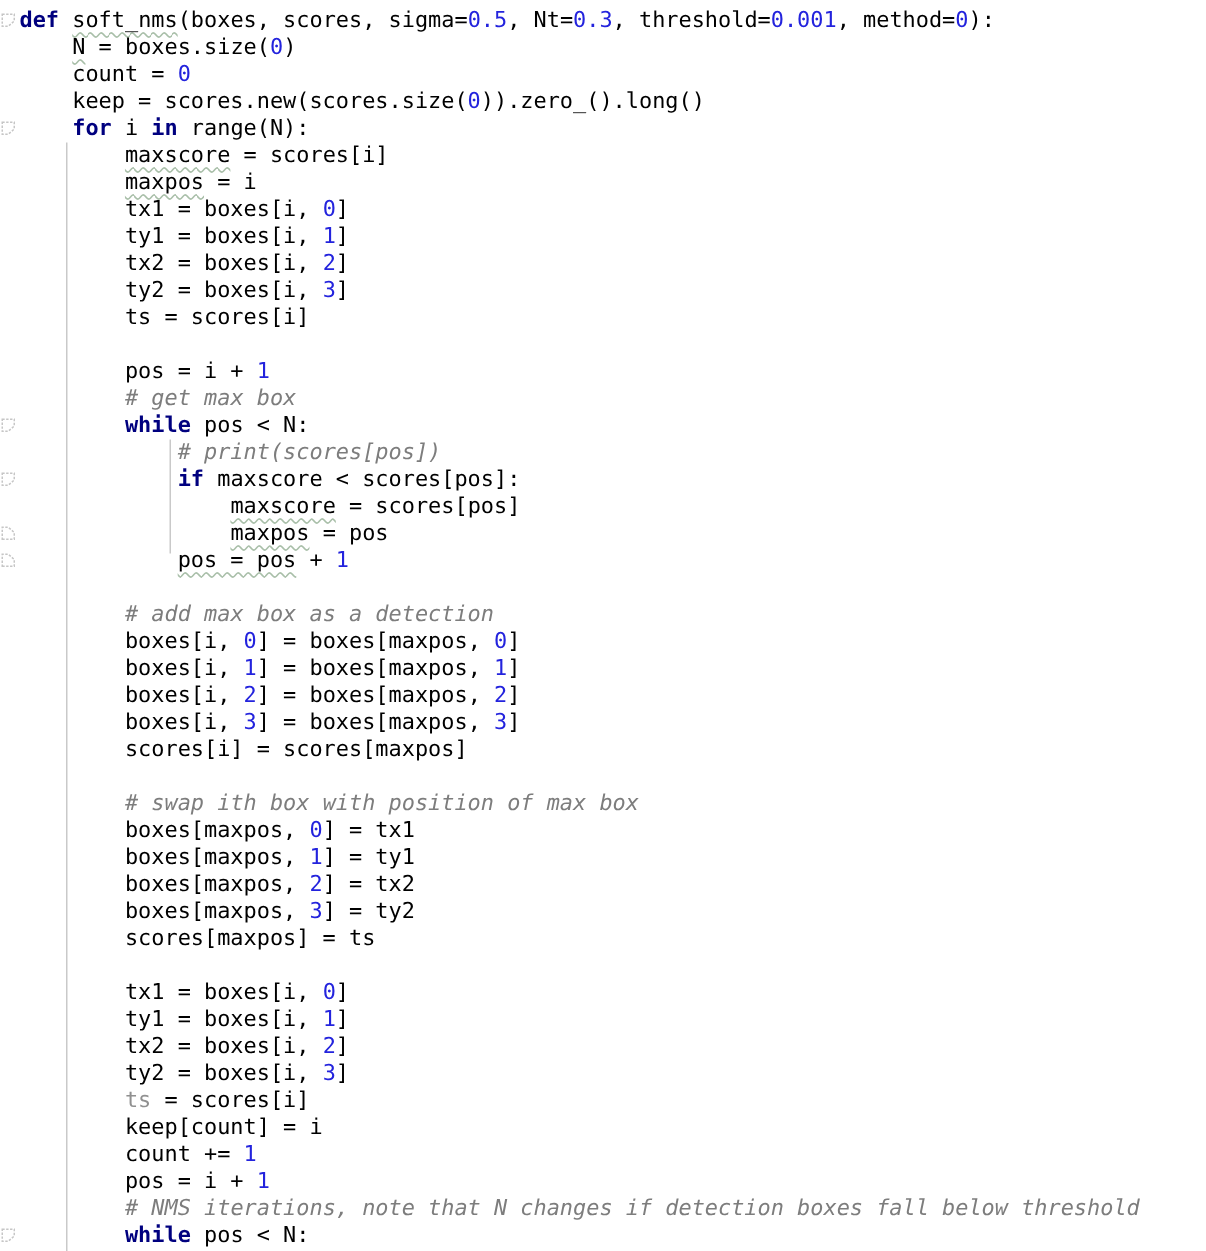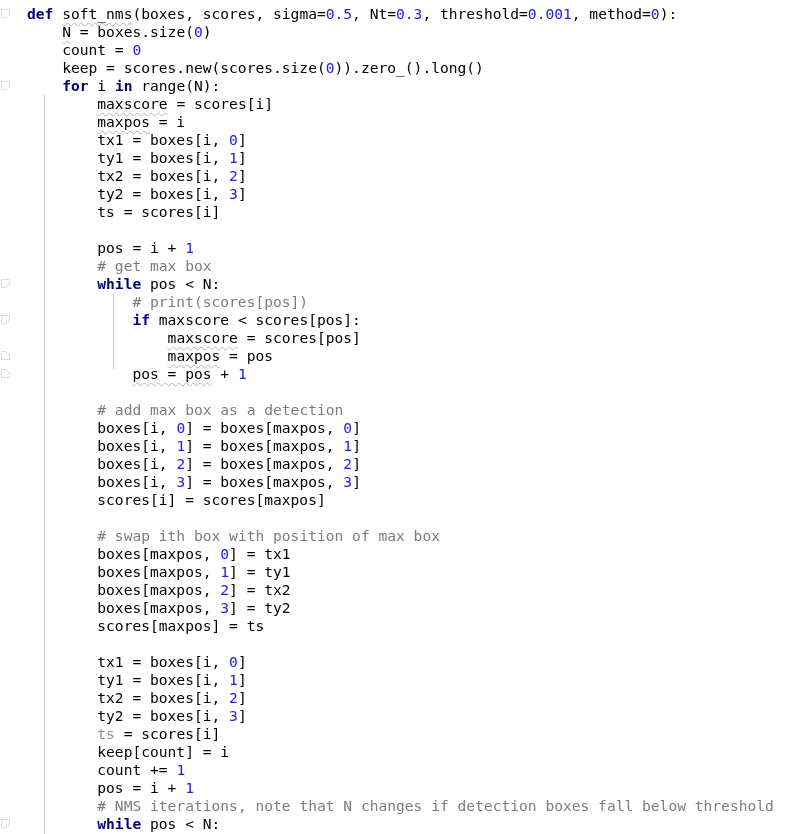--- a/index.html
+++ b/index.html
@@ -5,34 +5,34 @@
   html, body {
     margin: 0; padding: 0;
     width: 804px; height: 834px;
     overflow: hidden;
     background: var(--bg, #ffffff);
   }
   #editor {
     position: absolute;
     left: 0; top: 0;
     width: 804px; height: 834px;
-    padding: 5px 0 0 27px;
+    padding: 5px 0 0 13px;
     box-sizing: border-box;
     font-family: "DejaVu Sans Mono", "Liberation Mono", monospace;
     font-size: 14.6px;
     line-height: 18px;
     white-space: pre;
     color: var(--text, #000);
     cursor: text;
   }
   .line { height: 18px; position: relative; z-index: 2; }
   .seg-p  { color: var(--text); }
   .seg-k  { color: var(--kw); font-weight: bold; }
   .seg-n  { color: var(--num); }
-  .seg-c  { color: var(--com); }
+  .seg-c  { color: var(--com); font-style: italic; }
   .seg-d  { color: var(--dim); }
   .seg-pw {
     color: var(--text);
     text-decoration-line: underline;
     text-decoration-style: wavy;
     text-decoration-color: var(--squig);
     text-decoration-thickness: 1px;
     text-underline-offset: 3px;
   }
   .indent-guide {

